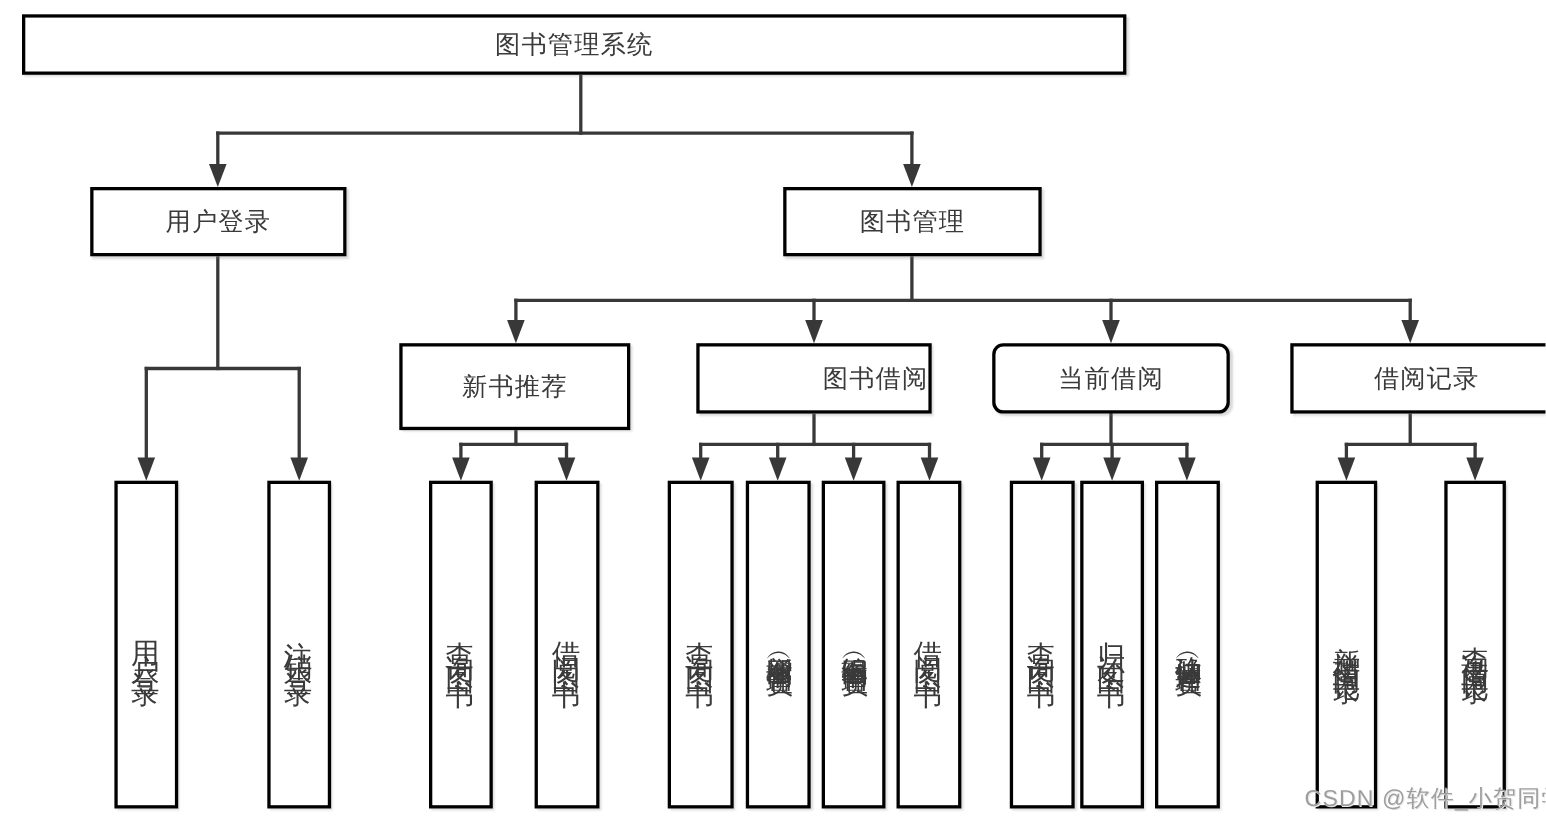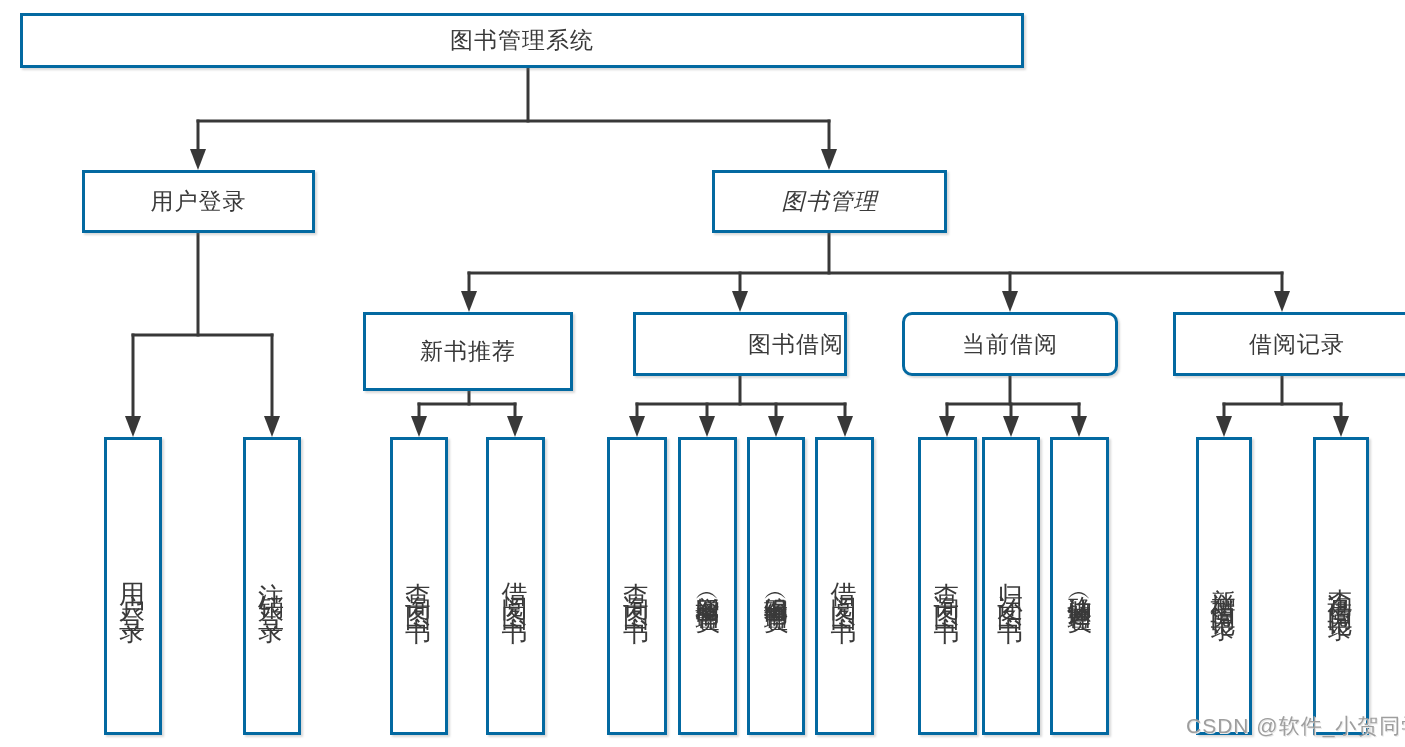--- a/index.html
+++ b/index.html
@@ -15,21 +15,21 @@
   }
   #connectors {
     position: absolute; left: 0; top: 0;
     width: 1405px; height: 747px;
     pointer-events: none;
   }
   .node {
     position: absolute;
     box-sizing: border-box;
     background: #ffffff;
-    border: 3px solid #0369a1;
+    border: 3px solid #000000;
     box-shadow: 2px 2px 2px rgba(120,120,120,0.28);
     display: flex;
     align-items: center;
     justify-content: center;
     color: #333333;
     z-index: 2;
   }
   .hlabel {
     font-size: 23px;
     letter-spacing: 1px;
@@ -117,21 +117,21 @@
       <polygon points="1333,416 1349,416 1341,437" fill="#383838"></polygon>
     </svg>
 
   <div class="node" style="left:20px; top:13px; width:1004px; height:55px;">
     <span class="hlabel">图书管理系统</span>
   </div>
 
   <div class="node" style="left:82px; top:170px; width:233px; height:63px;">
     <span class="hlabel">用户登录</span>
   </div>
-  <div class="node" style="left:712px; top:170px; width:235px; height:63px;font-style:italic;">
+  <div class="node" style="left:712px; top:170px; width:235px; height:63px;">
     <span class="hlabel">图书管理</span>
   </div>
 
   <div class="node" style="left:363px; top:312px; width:210px; height:79px;">
     <span class="hlabel">新书推荐</span>
   </div>
   <div class="node" style="left:633px; top:312px; width:214px; height:64px;justify-content:flex-end;">
     <span class="hlabel">图书借阅</span>
   </div>
   <div class="node" style="left:902px; top:312px; width:216px; height:64px;border-radius:10px;">

